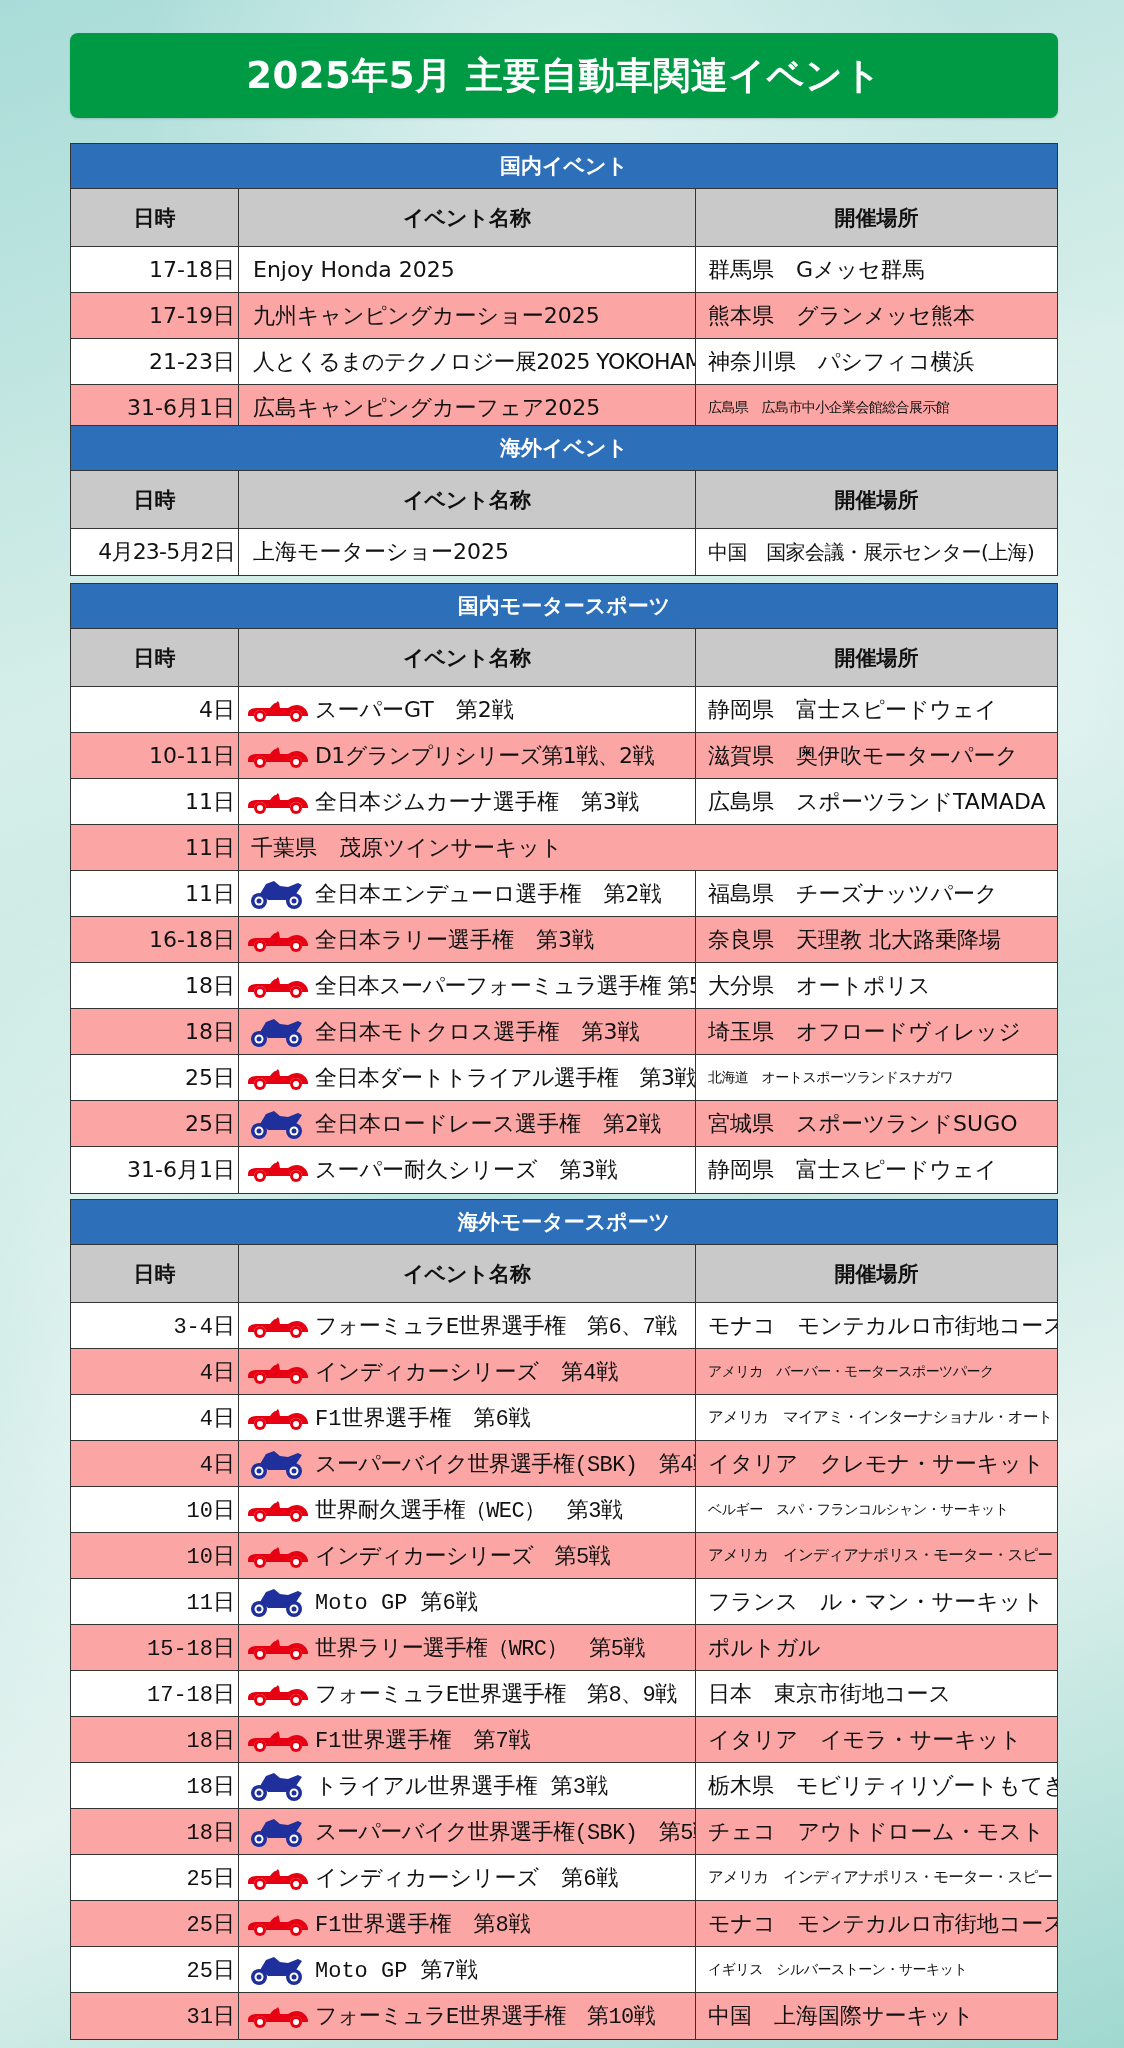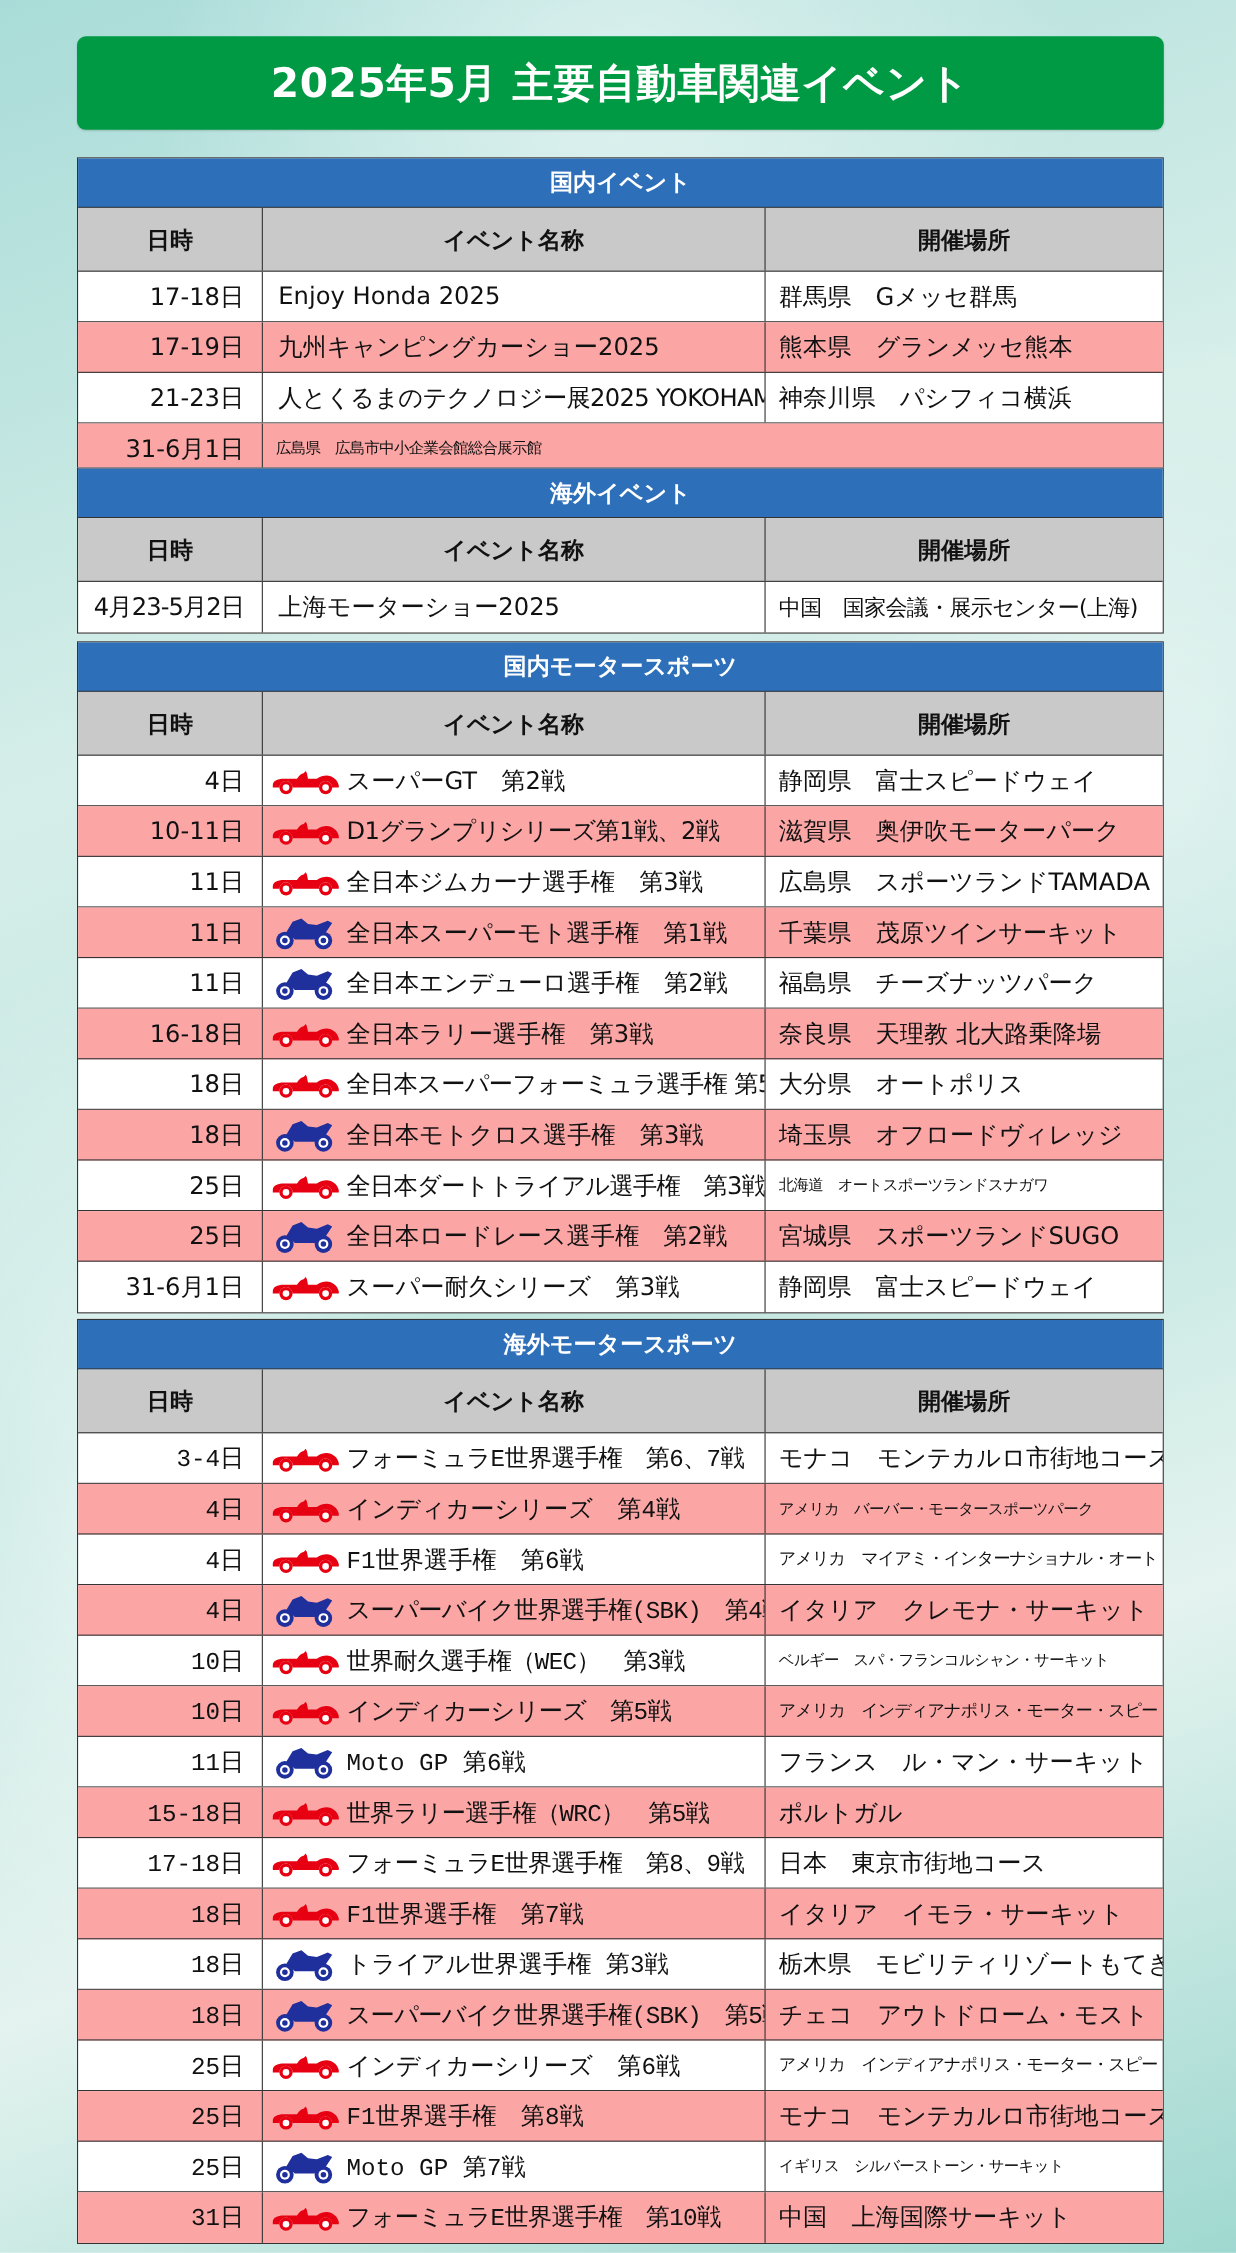--- a/index.html
+++ b/index.html
@@ -24,21 +24,21 @@
   .sec-head {
     height: 45px; background: #2d6fb8; color: #fff; font-weight: bold; font-size: 21px;
     display: flex; align-items: center; justify-content: center;
     border-bottom: 1.5px solid #333;
   }
   .row { display: flex; height: 46px; border-bottom: 1.5px solid #333; }
   .row:last-child { border-bottom: none; }
   .row.colhead { background: #c9c9c9; height: 58px; font-weight: bold; }
   .row.alt { background: #fca5a5; }
   .cell { display: flex; align-items: center; font-size: 22px; color: #111; white-space: nowrap; overflow: hidden; }
-  .c-date { width: 168px; justify-content: flex-end; padding-right: 16px; border-right: 1.5px solid #333; }
+  .c-date { width: 168px; justify-content: flex-end; padding-right: 3px; border-right: 1.5px solid #333; }
   .c-name { width: 457px; padding-left: 14px; border-right: 1.5px solid #333; }
   .c-venue { flex: 1; padding-left: 12px; }
   .colhead .cell { justify-content: center; padding: 0; font-size: 21px; }
   .colhead .c-date { padding-right: 0; }
   .icon { display: inline-flex; width: 68px; height: 30px; margin-left: -10px; margin-right: 4px; align-items: center; justify-content: center; flex: 0 0 auto; }
   .icon svg { display: block; }
   .c-venue.small { font-size: 14px; letter-spacing: -0.6px; }
   .c-venue.tiny { font-size: 15.5px; letter-spacing: -0.8px; }
   .c-name.tight { letter-spacing: -0.6px; }
 </style>
@@ -64,20 +64,21 @@
     <div class="cell c-name">九州キャンピングカーショー2025</div>
     <div class="cell c-venue">熊本県　グランメッセ熊本</div>
   </div>
   <div class="row">
     <div class="cell c-date">21-23日</div>
     <div class="cell c-name tight">人とくるまのテクノロジー展2025 YOKOHAMA</div>
     <div class="cell c-venue">神奈川県　パシフィコ横浜</div>
   </div>
   <div class="row alt">
     <div class="cell c-date">31-6月1日</div>
+    <div class="cell c-name">広島キャンピングカーフェア2025</div>
     <div class="cell c-venue small">広島県　広島市中小企業会館総合展示館</div>
   </div>
 </div>
 
 <div class="section" style="top:425px;">
   <div class="sec-head">海外イベント</div>
   <div class="row colhead">
     <div class="cell c-date">日時</div>
     <div class="cell c-name">イベント名称</div>
     <div class="cell c-venue">開催場所</div>
@@ -140,34 +141,20 @@
               <circle cx="52" cy="19" r="6" fill="#e60012"></circle>
               <circle cx="52" cy="19" r="3" fill="#fff"></circle>
             </svg>
 </span>
           <span>全日本ジムカーナ選手権　第3戦</span>
         </div>
         <div class="cell c-venue">広島県　スポーツランドTAMADA</div>
       </div>
       <div class="row alt">
         <div class="cell c-date">11日</div>
-        <div class="cell c-name">
-          <span class="icon">
-  <svg width="62" height="32" viewBox="0 0 62 32">
-              <path fill="#1f2f9c" d="M14 16 L20 6 L28 3 L34 8 L42 9 L52 5 L56 7 L50 16 L46 18 L40 22 L22 22 L18 18 Z"></path>
-              <circle cx="13" cy="23" r="8" fill="#1f2f9c"></circle>
-              <circle cx="13" cy="23" r="4.5" fill="#fff"></circle>
-              <circle cx="13" cy="23" r="2.5" fill="#1f2f9c"></circle>
-              <circle cx="48" cy="23" r="8" fill="#1f2f9c"></circle>
-              <circle cx="48" cy="23" r="4.5" fill="#fff"></circle>
-              <circle cx="48" cy="23" r="2.5" fill="#1f2f9c"></circle>
-            </svg>
-</span>
-          <span>全日本スーパーモト選手権　第1戦</span>
-        </div>
         <div class="cell c-venue">千葉県　茂原ツインサーキット</div>
       </div>
       <div class="row">
         <div class="cell c-date">11日</div>
         <div class="cell c-name">
           <span class="icon">
   <svg width="62" height="32" viewBox="0 0 62 32">
               <path fill="#1f2f9c" d="M14 16 L20 6 L28 3 L34 8 L42 9 L52 5 L56 7 L50 16 L46 18 L40 22 L22 22 L18 18 Z"></path>
               <circle cx="13" cy="23" r="8" fill="#1f2f9c"></circle>
               <circle cx="13" cy="23" r="4.5" fill="#fff"></circle>

